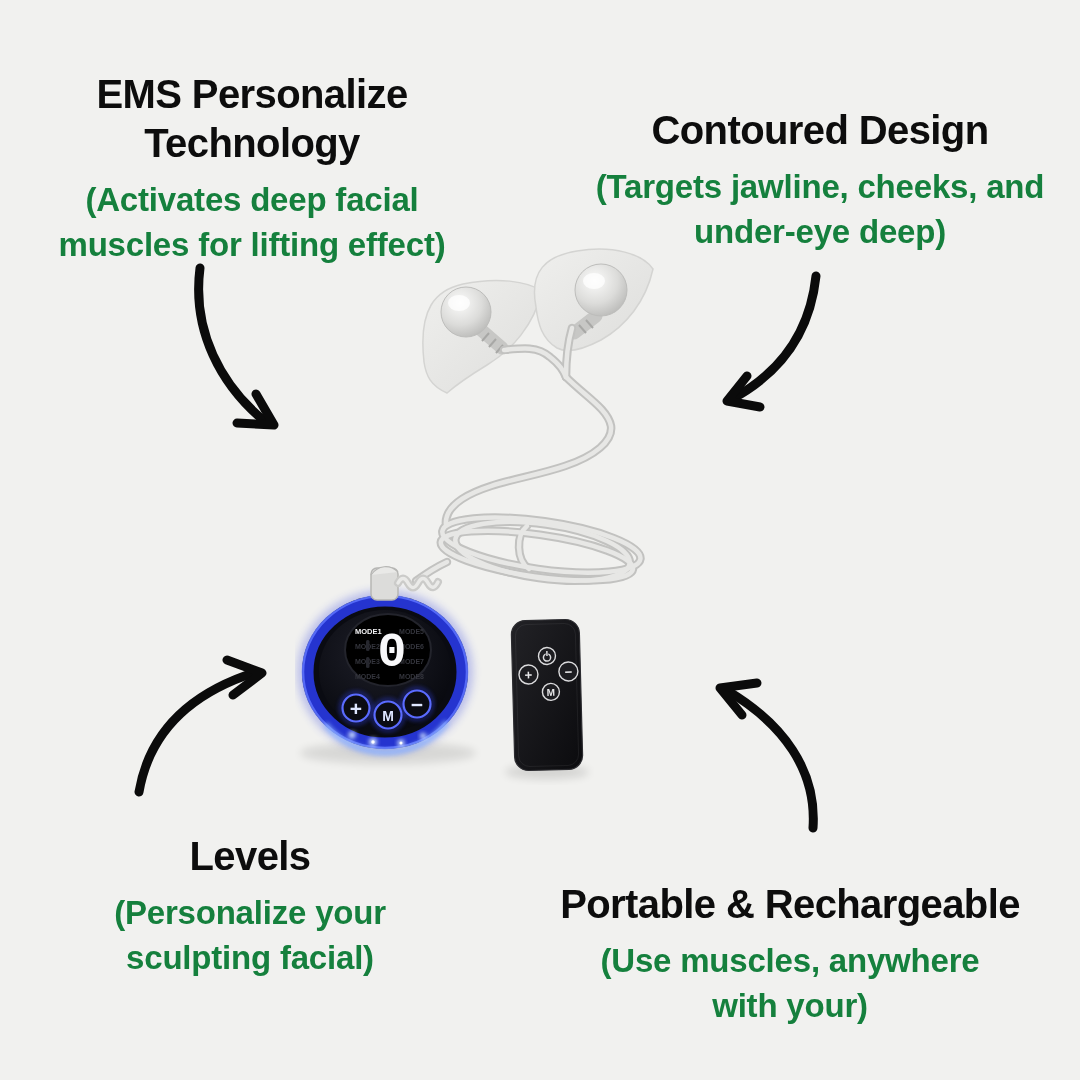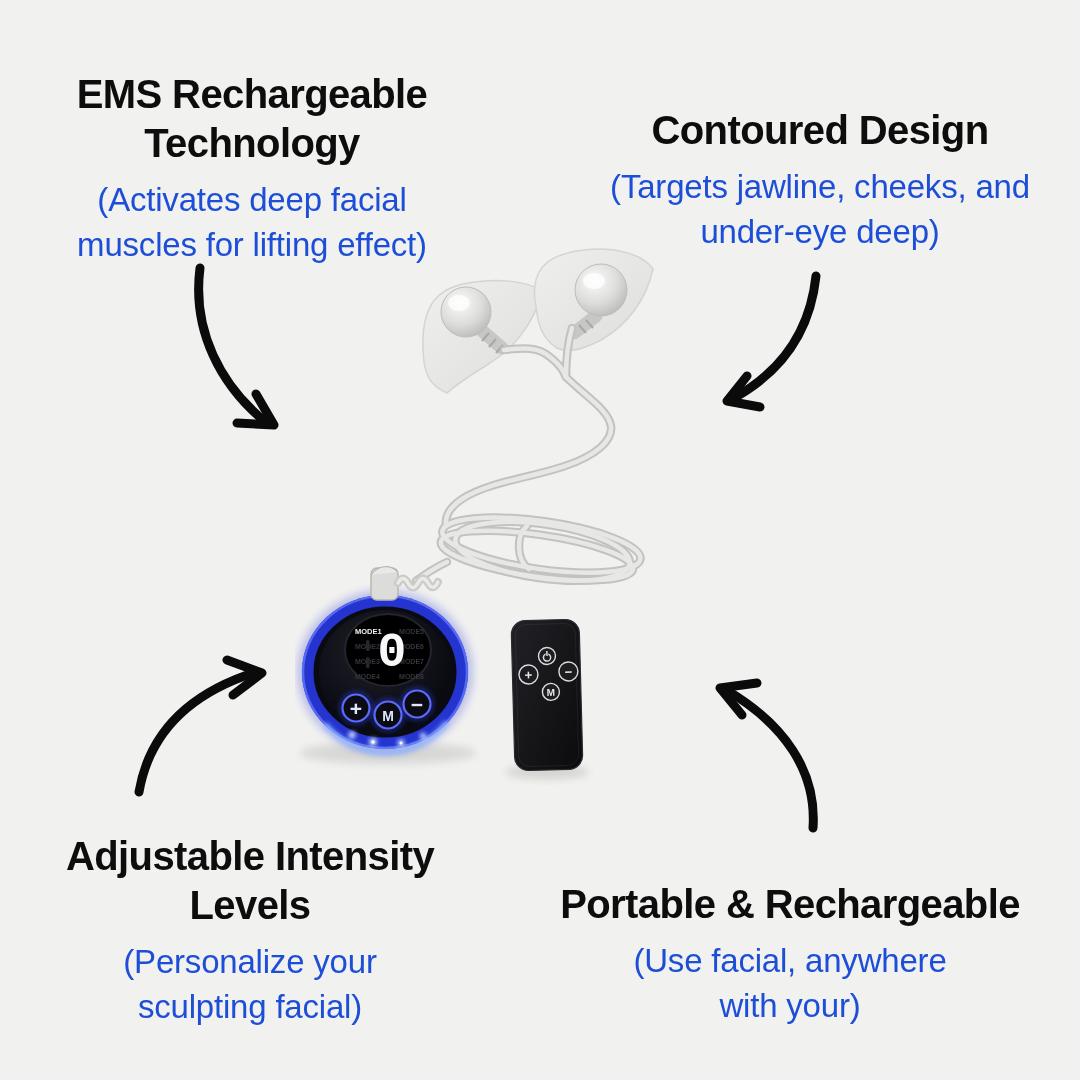--- a/index.html
+++ b/index.html
@@ -2,21 +2,21 @@
 <html><head>
 <meta charset="utf-8">
 <style>
   html,body{margin:0;padding:0;background:#f1f1ef;}
   .canvas{position:relative;width:1080px;height:1080px;background:#f1f1ef;overflow:hidden;
           font-family:"Liberation Sans","DejaVu Sans",sans-serif;color:#0e0e0e;}
   .layer{position:absolute;left:0;top:0;width:1080px;height:1080px;pointer-events:none;}
   .product{position:absolute;left:295px;top:240px;width:515px;height:550px;}
   .feature{position:absolute;text-align:center;}
   .f-title{font-size:40px;font-weight:700;line-height:1.22;letter-spacing:-0.6px;color:#0d0d0d;}
-  .f-sub{font-size:33px;font-weight:400;line-height:1.38;letter-spacing:-0.2px;margin-top:9px;color:#1d4ed8;}
+  .f-sub{font-size:33px;font-weight:700;line-height:1.38;letter-spacing:-0.2px;margin-top:9px;color:#15803d;}
   .line{white-space:nowrap;}
   .tl{left:32px;top:70px;width:440px;}
   .tr{left:575px;top:106px;width:490px;}
   .bl{left:20px;top:832px;width:460px;}
   .br{left:512px;top:880px;width:556px;}
   svg text{font-family:"Liberation Sans","DejaVu Sans",sans-serif;}
   .seg{font-family:"Liberation Mono","DejaVu Sans Mono",monospace;}
 </style>
 </head>
 <body>
@@ -181,53 +181,52 @@
         <circle cx="551" cy="692" r="8.5" fill="#1d1d21" stroke="#dcdcde" stroke-width="1.4"></circle>
         <text x="529" y="674.5" font-size="13" font-weight="700" fill="#e8e8ea" text-anchor="middle" dominant-baseline="central">+</text>
         <text x="569" y="672.5" font-size="13" font-weight="700" fill="#e8e8ea" text-anchor="middle" dominant-baseline="central">−</text>
         <text x="551" y="692.5" font-size="10" font-weight="700" fill="#e8e8ea" text-anchor="middle" dominant-baseline="central">M</text>
       </g>
     </g>
   </svg>
 
   <div class="feature tl">
     <div class="f-title">
-      <div class="line">EMS Rechargeable</div>
+      <div class="line">EMS Personalize</div>
       <div class="line">Technology</div>
     </div>
     <div class="f-sub">
       <div class="line">(Activates deep facial</div>
       <div class="line">muscles for lifting effect)</div>
     </div>
   </div>
 
   <div class="feature tr">
     <div class="f-title">
       <div class="line">Contoured Design</div>
     </div>
     <div class="f-sub">
       <div class="line">(Targets jawline, cheeks, and</div>
       <div class="line">under-eye deep)</div>
     </div>
   </div>
 
   <div class="feature bl">
     <div class="f-title">
-      <div class="line">Adjustable Intensity</div>
       <div class="line">Levels</div>
     </div>
     <div class="f-sub">
       <div class="line">(Personalize your</div>
       <div class="line">sculpting facial)</div>
     </div>
   </div>
 
   <div class="feature br">
     <div class="f-title">
       <div class="line">Portable &amp; Rechargeable</div>
     </div>
     <div class="f-sub">
-      <div class="line">(Use facial, anywhere</div>
+      <div class="line">(Use muscles, anywhere</div>
       <div class="line">with your)</div>
     </div>
   </div>
 
 </div>
 
 </body></html>

